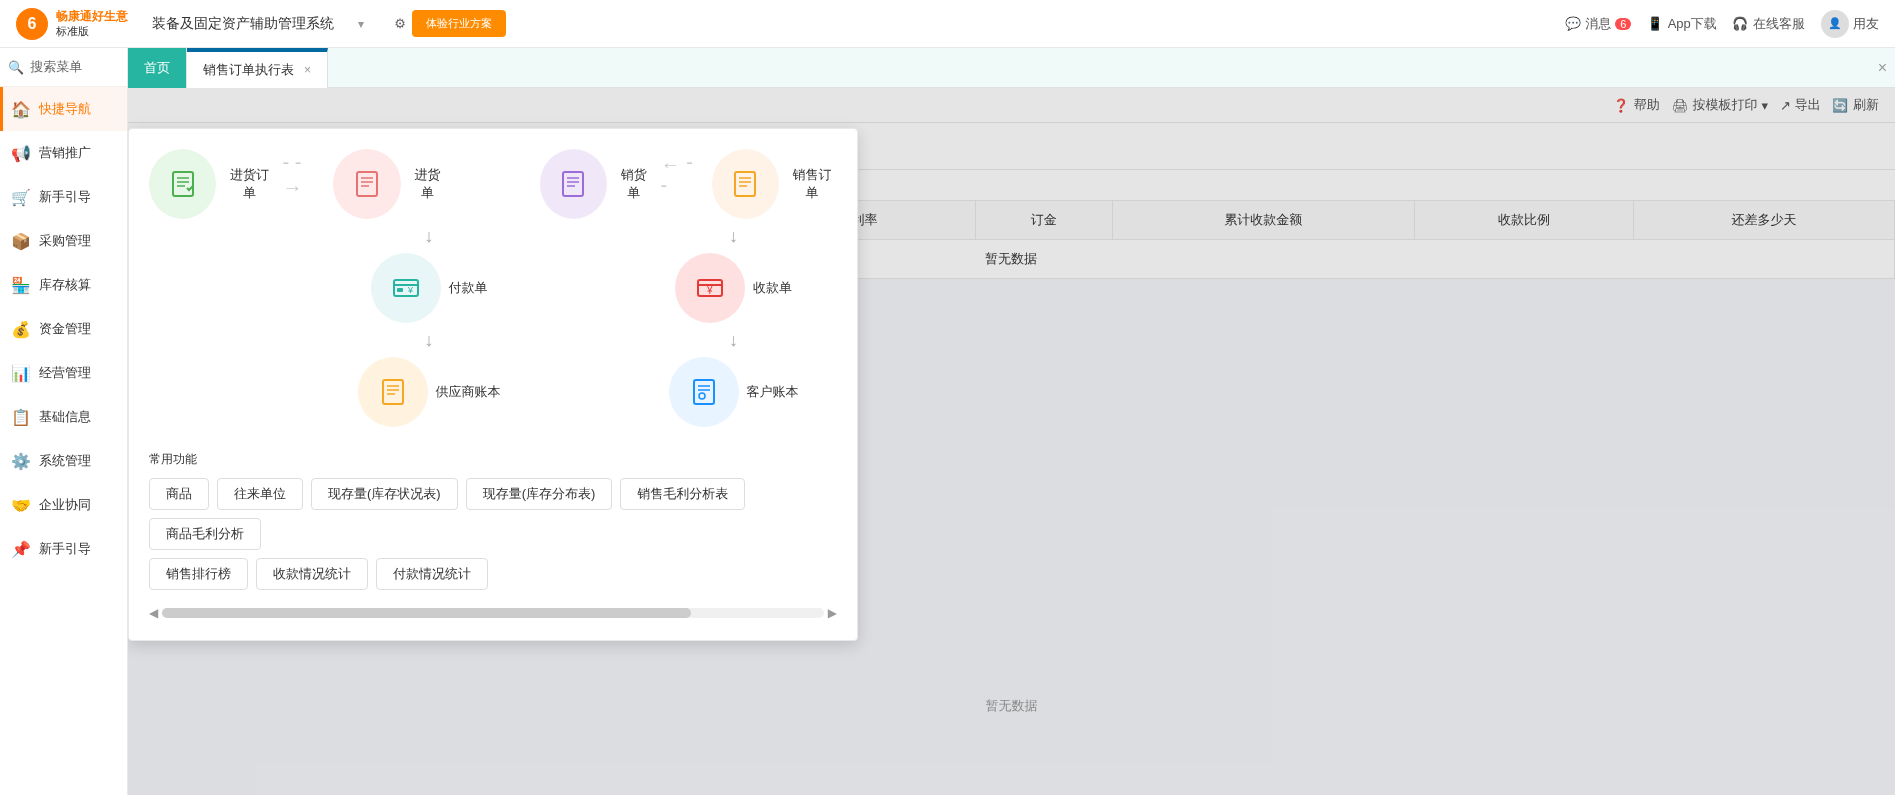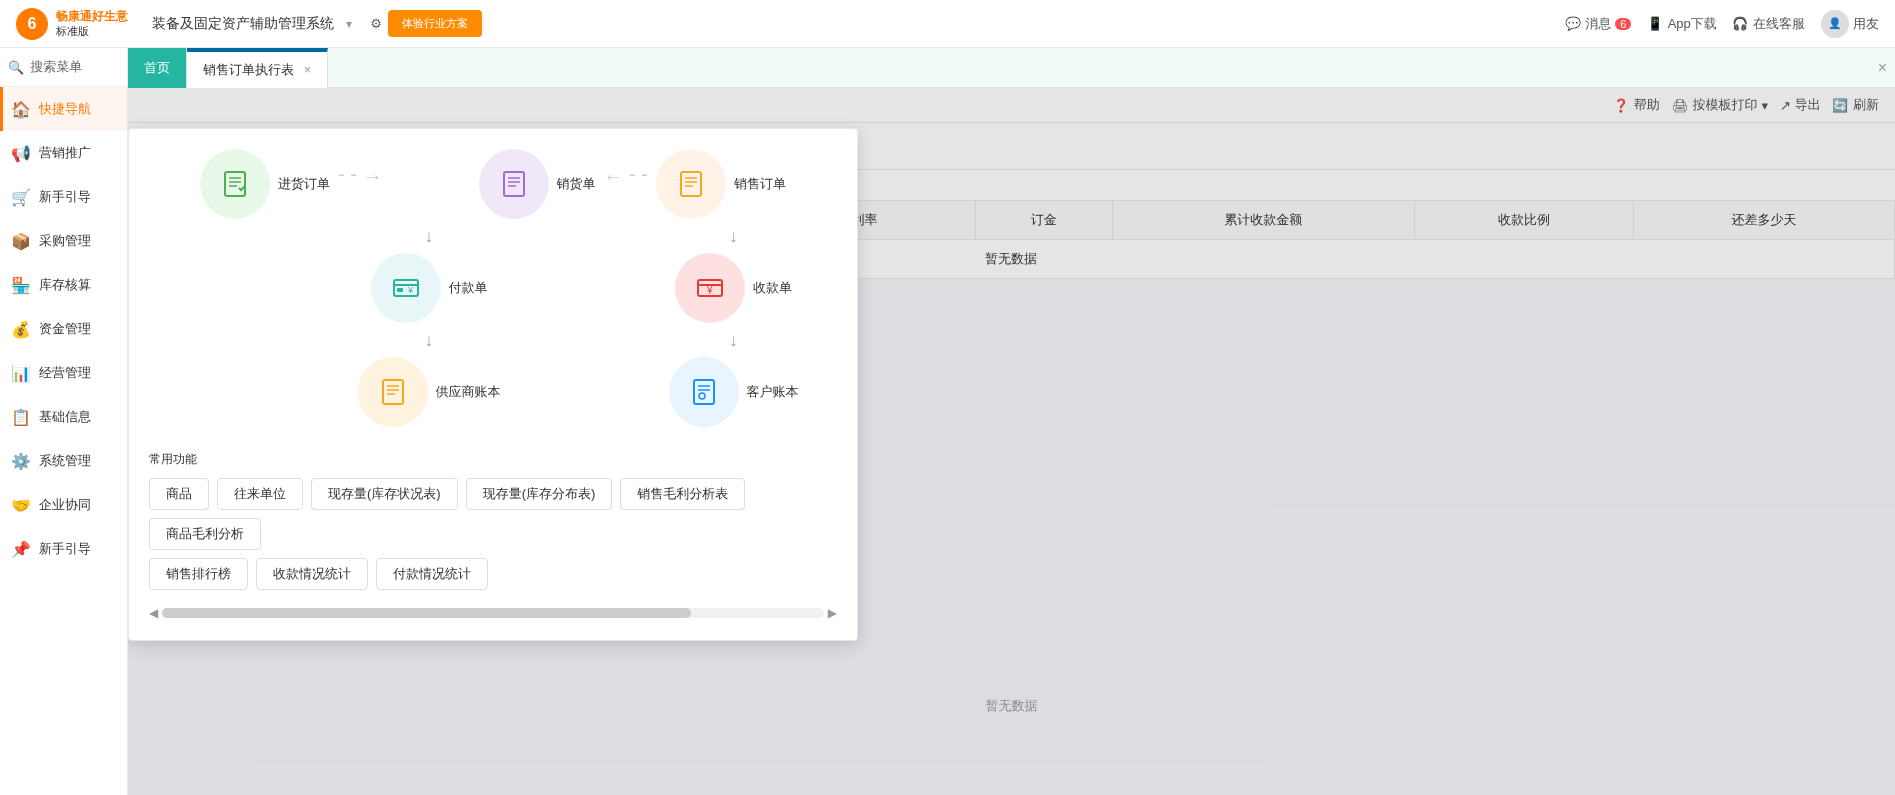--- a/index.html
+++ b/index.html
@@ -80,21 +80,21 @@
     .func-btn { border: 1px solid #ddd; border-radius: 4px; padding: 6px 16px; background: white; color: #333; cursor: pointer; font-size: 13px; }
 
     .scrollbar-row { display: flex; align-items: center; gap: 4px; margin-top: 16px; }
     .scroll-track { flex: 1; height: 10px; background: #f0f0f0; border-radius: 5px; position: relative; }
     .scroll-thumb { width: 80%; height: 10px; background: #ccc; border-radius: 5px; }
     .scroll-arrow { color: #999; cursor: pointer; font-size: 12px; }
 
     .no-data { text-align: center; color: #999; padding: 30px; font-size: 13px; }
 
     
-    .system-name-area { display: flex; align-items: center; gap: 12px; }
+    .system-name-area { display: flex; align-items: center; gap: 24px; }
     .dropdown-arrow { color: #999; cursor: pointer; font-size: 12px; }
   </style>
 </head>
 <body>
 
 <div class="app-wrapper">
 
   <div class="top-bar">
     <div class="logo-area">
       <div class="logo-icon">
@@ -276,20 +276,31 @@
                       <line x1="10" y1="14" x2="22" y2="14" stroke="#4caf50" stroke-width="1.5"></line>
                       <line x1="10" y1="18" x2="18" y2="18" stroke="#4caf50" stroke-width="1.5"></line>
                       <path d="M20 20 l2 2 l4-4" stroke="#4caf50" stroke-width="2" fill="none"></path>
                     </svg>
                 </div>
                 <span class="flow-label">进货订单</span>
               </div>
 
               <div class="flow-arrow" style="color:#ccc; font-size:20px; margin-top:-20px;">- - →</div>
 
+              <div class="flow-item">
+                <div class="flow-circle red">
+                  <svg width="32" height="32" viewBox="0 0 32 32">
+                      <rect x="6" y="4" width="20" height="24" rx="2" fill="none" stroke="#e57373" stroke-width="2"></rect>
+                      <line x1="10" y1="10" x2="22" y2="10" stroke="#e57373" stroke-width="1.5"></line>
+                      <line x1="10" y1="14" x2="22" y2="14" stroke="#e57373" stroke-width="1.5"></line>
+                      <line x1="10" y1="18" x2="18" y2="18" stroke="#e57373" stroke-width="1.5"></line>
+                    </svg>
+                </div>
+                <span class="flow-label">进货单</span>
+              </div>
 
               <div style="width:80px;"></div>
 
               <div class="flow-item">
                 <div class="flow-circle purple">
                   <svg width="32" height="32" viewBox="0 0 32 32">
                       <rect x="6" y="4" width="20" height="24" rx="2" fill="none" stroke="#9c6dd8" stroke-width="2"></rect>
                       <line x1="10" y1="10" x2="22" y2="10" stroke="#9c6dd8" stroke-width="1.5"></line>
                       <line x1="10" y1="14" x2="22" y2="14" stroke="#9c6dd8" stroke-width="1.5"></line>
                       <line x1="10" y1="18" x2="18" y2="18" stroke="#9c6dd8" stroke-width="1.5"></line>

